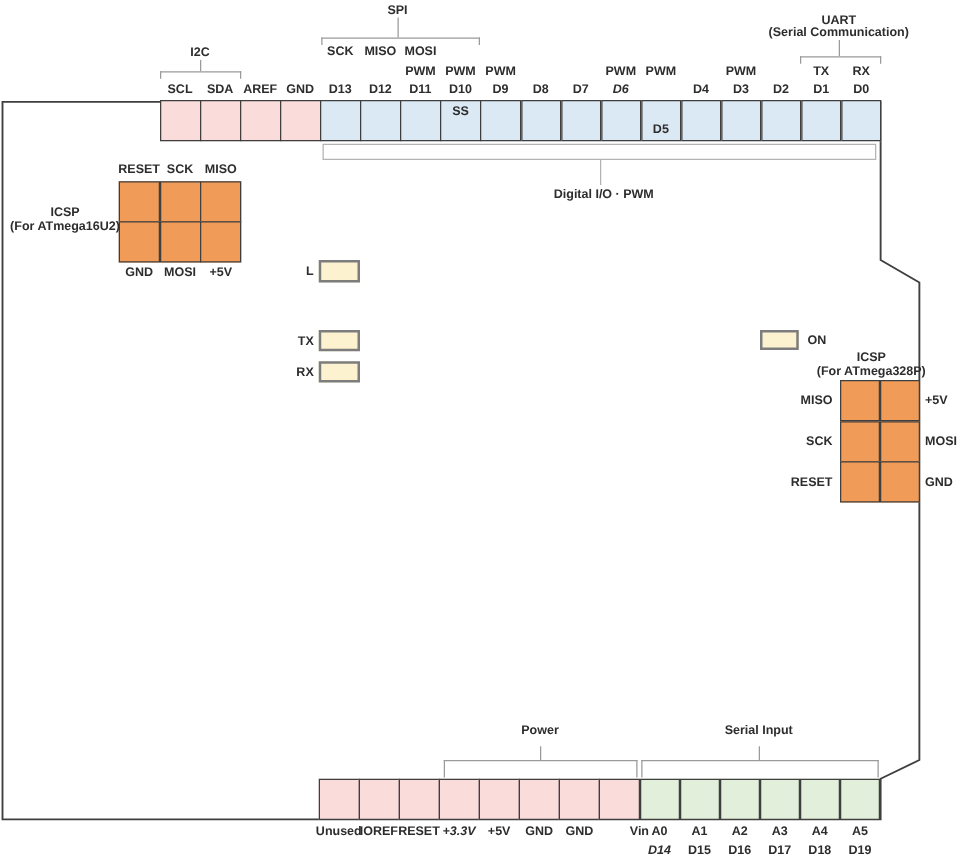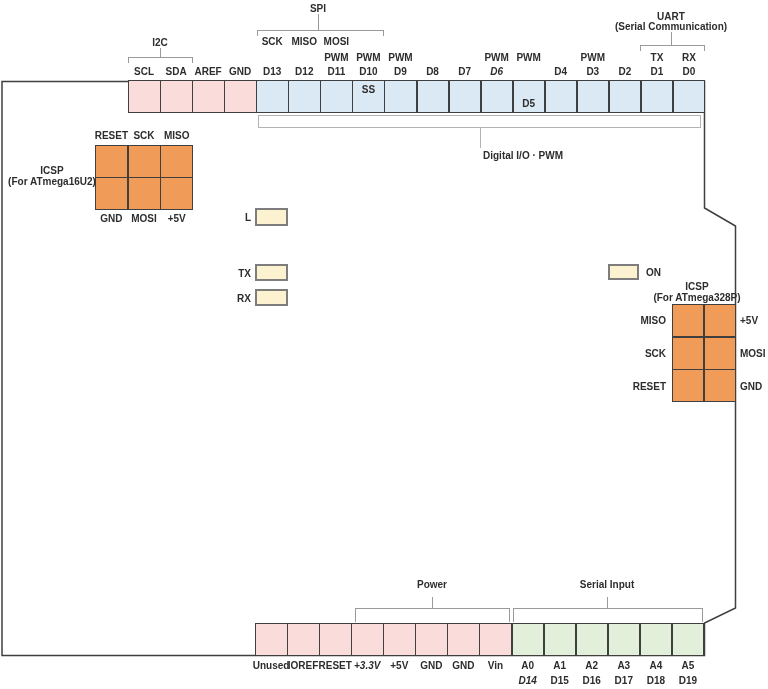--- a/index.html
+++ b/index.html
@@ -89,21 +89,21 @@
       <div class="lbl" style="left: 311.175px; top: 660px; width: 48px;">RESET</div>
       <div class="cell" style="left: 351.21px; top: 623px; width: 32.57px; height: 33px; background: rgb(250, 220, 219);"></div>
       <div class="lbl" style="left: 343.245px; top: 660px; width: 48px; font-style: italic;">+3.3V</div>
       <div class="cell" style="left: 383.28px; top: 623px; width: 32.57px; height: 33px; background: rgb(250, 220, 219);"></div>
       <div class="lbl" style="left: 375.315px; top: 660px; width: 48px;">+5V</div>
       <div class="cell" style="left: 415.35px; top: 623px; width: 32.57px; height: 33px; background: rgb(250, 220, 219);"></div>
       <div class="lbl" style="left: 407.385px; top: 660px; width: 48px;">GND</div>
       <div class="cell" style="left: 447.42px; top: 623px; width: 32.57px; height: 33px; background: rgb(250, 220, 219);"></div>
       <div class="lbl" style="left: 439.455px; top: 660px; width: 48px;">GND</div>
       <div class="cell" style="left: 479.49px; top: 623px; width: 32.57px; height: 33px; background: rgb(250, 220, 219);"></div>
-      <div class="lbl" style="left: 471.525px; top: 660px; width: 48px;">Vin</div>
+      <div class="lbl" style="left: 471.525px; top: 660px; width: 48px; padding-left: 16px;">Vin</div>
       <div class="cell" style="left: 511.56px; top: 623px; width: 32.57px; height: 33px; background: rgb(226, 239, 219);"></div>
       <div class="lbl" style="left: 503.595px; top: 660px; width: 48px;">A0</div>
       <div class="lbl" style="left: 503.595px; top: 675px; width: 48px; font-style: italic;">D14</div>
       <div class="cell" style="left: 543.63px; top: 623px; width: 32.57px; height: 33px; background: rgb(226, 239, 219);"></div>
       <div class="lbl" style="left: 535.665px; top: 660px; width: 48px;">A1</div>
       <div class="lbl" style="left: 535.665px; top: 675px; width: 48px;">D15</div>
       <div class="cell" style="left: 575.7px; top: 623px; width: 32.57px; height: 33px; background: rgb(226, 239, 219);"></div>
       <div class="lbl" style="left: 567.735px; top: 660px; width: 48px;">A2</div>
       <div class="lbl" style="left: 567.735px; top: 675px; width: 48px;">D16</div>
       <div class="cell" style="left: 607.77px; top: 623px; width: 32.57px; height: 33px; background: rgb(226, 239, 219);"></div>
@@ -149,21 +149,21 @@
   <div class="tick" style="left:318px;top:14px;height:16px;"></div>
   <div class="bracket" style="left:257px;top:30px;width:127px;height:6px;"></div>
 
   <div class="lbl" style="left:631px;top:11px;width:80px;">UART</div>
   <div class="lbl" style="left:601px;top:21px;width:140px;">(Serial Communication)</div>
   <div class="tick" style="left:671px;top:32px;height:13px;"></div>
   <div class="bracket" style="left:640px;top:45px;width:65px;height:6px;"></div>
 
   <div class="rectbracket" style="left:258px;top:115px;width:443px;height:13px;"></div>
   <div class="tick lt" style="left:480px;top:128px;height:20px;"></div>
-  <div class="lbl" style="left:403px;top:150px;width:160px;text-align:right;">Digital I/O · PWM</div>
+  <div class="lbl" style="left:403px;top:150px;width:160px;">Digital I/O · PWM</div>
 
   <div class="lbl" style="left:402px;top:579px;width:60px;">Power</div>
   <div class="tick" style="left:432px;top:597px;height:11px;"></div>
   <div class="bracket" style="left:355px;top:608px;width:155px;height:14px;"></div>
 
   <div class="lbl" style="left:547px;top:579px;width:120px;">Serial Input</div>
   <div class="tick" style="left:607px;top:597px;height:11px;"></div>
   <div class="bracket" style="left:513px;top:608px;width:190px;height:14px;"></div>
 
   <div class="lbl" style="left:2px;top:165px;width:100px;">ICSP</div>

